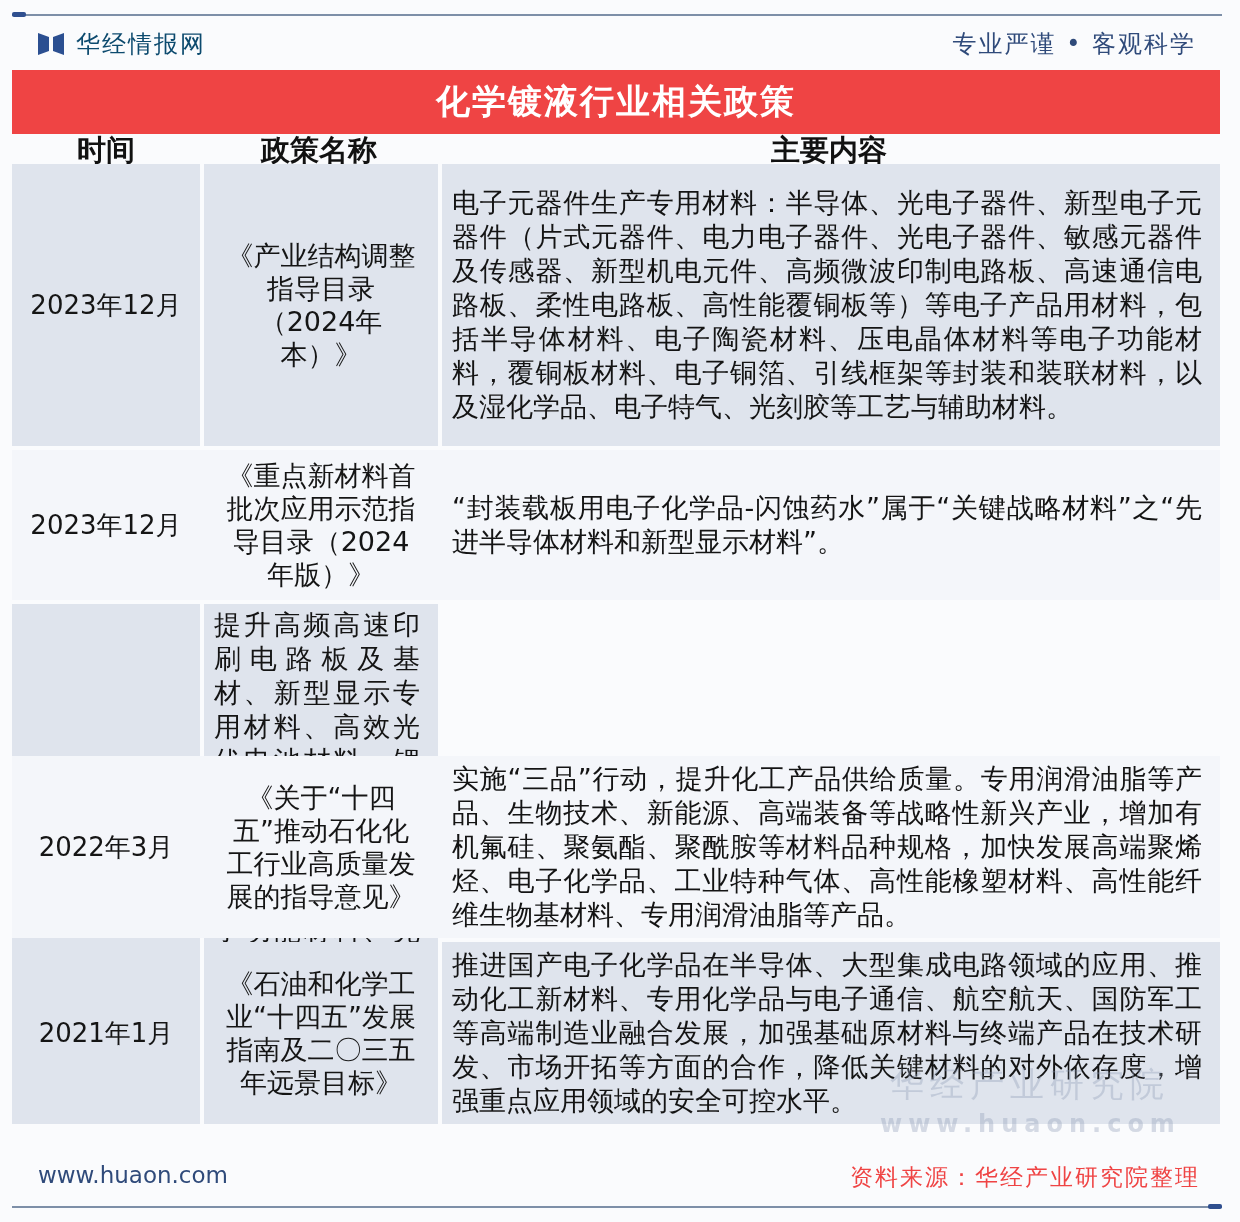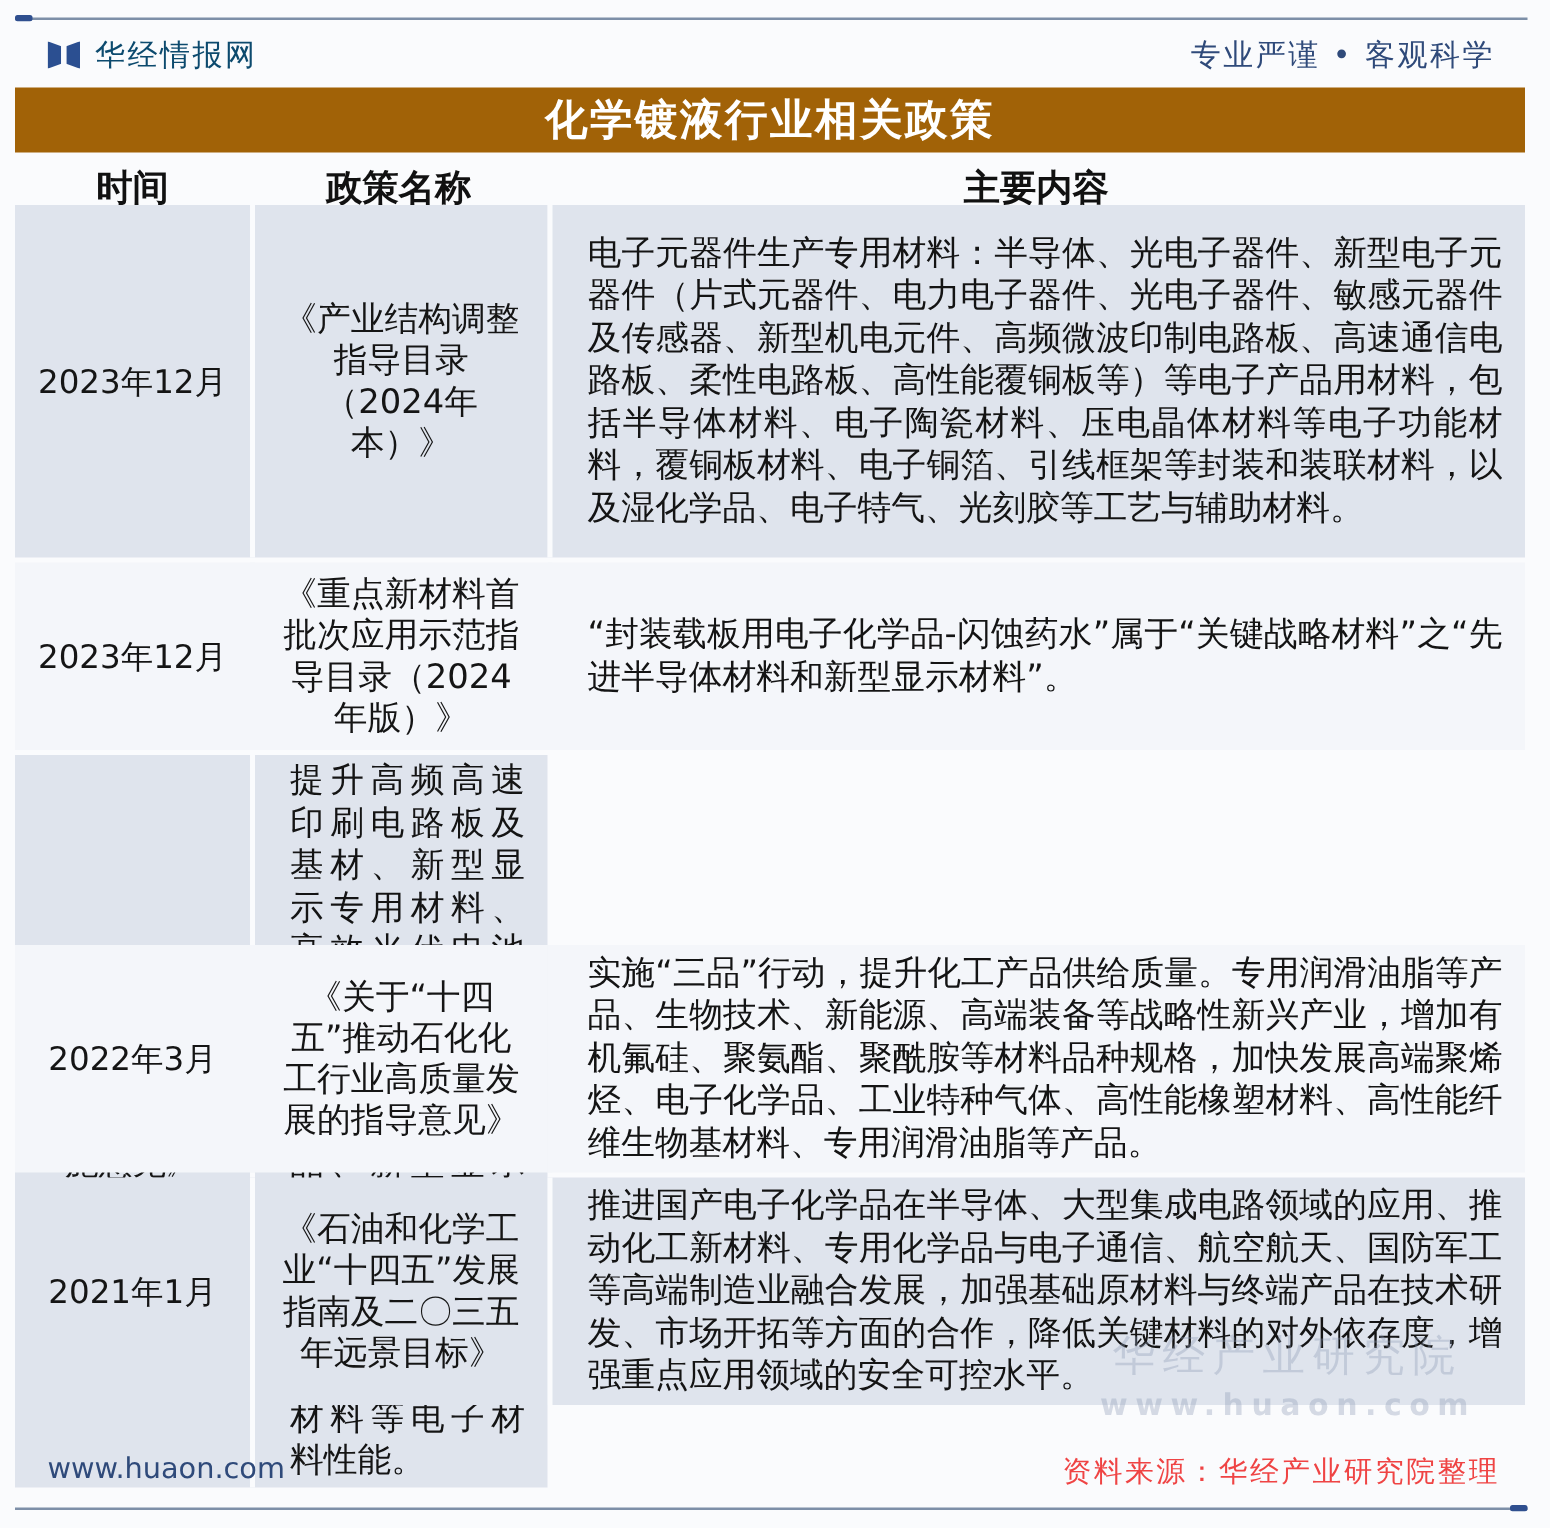--- a/index.html
+++ b/index.html
@@ -33,22 +33,22 @@
     .brand-logo .l { left: 0; clip-path: polygon(0 0, 100% 18%, 100% 82%, 0 100%); }
     .brand-logo .r { right: 0; clip-path: polygon(0 18%, 100% 0, 100% 100%, 0 82%); }
     .brand-name { font-size: 24px; color: #0c4a6e; letter-spacing: 2px; }
 
     .slogan {
       position: absolute; right: 44px; top: 28px;
       font-size: 24px; color: #2f4a7a; letter-spacing: 2px;
     }
 
     .title-bar {
-      position: absolute; left: 12px; top: 70px; width: 1208px; height: 52px;
-      background: #a16207;
+      position: absolute; left: 12px; top: 70px; width: 1208px; height: 64px;
+      background: #ef4444;
       display: flex; align-items: center; justify-content: center;
     }
     .title-bar h1 {
       margin: 0; color: #ffffff; font-size: 34px; font-weight: bold; letter-spacing: 2px;
       font-family: "DejaVu Serif", "Liberation Serif", serif;
     }
 
     .table {
       position: absolute; left: 12px; top: 131px; width: 1208px;
     }
@@ -73,21 +73,21 @@
     .row.plain .cell + .cell { border-left: 4px solid #f4f6fa; }
     .row + .row { margin-top: 4px; }
 
     .cell.time { font-size: 26px; color: #151515; }
     .cell.name {
       font-size: 27px; color: #151515; text-align: center; line-height: 33px;
       padding: 0 16px;
     }
     .cell.content {
       justify-content: flex-start; font-size: 27px; color: #141414; line-height: 34px;
-      padding: 4px 18px 4px 28px; text-align: justify;
+      padding: 4px 18px 4px 10px; text-align: justify;
     }
     .cell.content p { margin: 0; }
 
     .watermark {
       position: absolute; left: 880px; top: 1062px; width: 300px;
       color: rgba(140, 155, 180, 0.35); pointer-events: none; text-align: center;
     }
     .watermark .wm-cn { font-size: 34px; letter-spacing: 6px; }
     .watermark .wm-url { font-size: 24px; letter-spacing: 6px; font-weight: bold; margin-top: 2px; }
 

